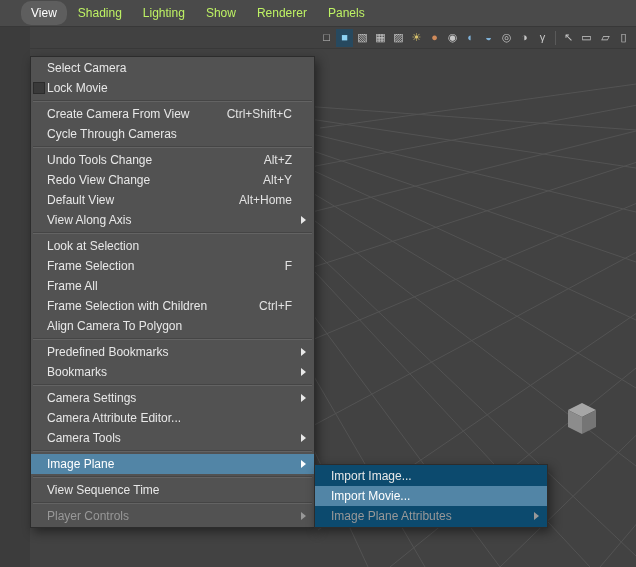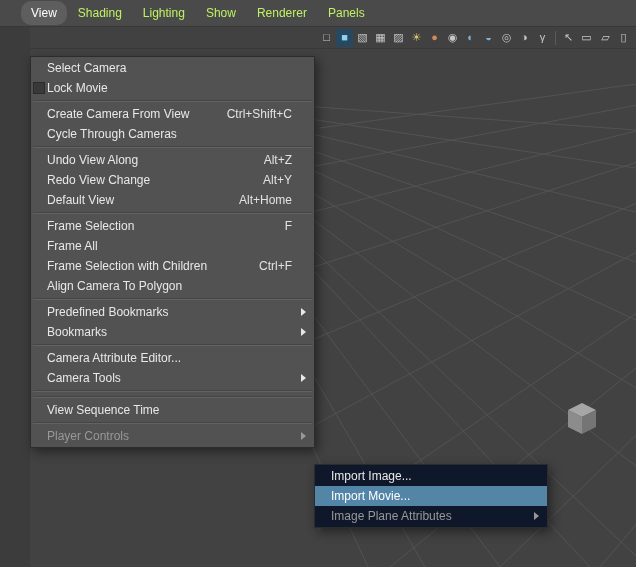--- a/index.html
+++ b/index.html
@@ -45,21 +45,21 @@
 
   
   .menu {
     position:absolute; left:30px; top:56px; width:285px;
     background:#525252; border:1px solid #2c2c2c;
     box-shadow:3px 4px 10px rgba(0,0,0,0.45);
     z-index:10; padding:1px 0;
   }
   .submenu {
     position:absolute; left:314px; top:464px; width:234px;
-    background:#0f172a; border:1px solid #2c2c2c;
+    background:#0c4a6e; border:1px solid #2c2c2c;
     box-shadow:3px 4px 10px rgba(0,0,0,0.45);
     z-index:11; padding:1px 0;
   }
   .mi {
     height:20px; display:flex; align-items:center;
     padding:0 22px 0 16px; position:relative;
     font-size:12px; color:#e8e8e8; cursor:default; white-space:nowrap;
   }
   .mi .lbl { flex:1; }
   .mi .sc { margin-left:20px; font-size:12px; color:#e2e2e2;text-align:center; }
@@ -165,32 +165,38 @@
   <div class="sep"></div>
   <div class="mi">
     <span class="lbl">Create Camera From View</span>
     <span class="sc">Ctrl+Shift+C</span>
   </div>
   <div class="mi">
     <span class="lbl">Cycle Through Cameras</span>
   </div>
   <div class="sep"></div>
   <div class="mi">
-    <span class="lbl">Undo View Along</span>
+    <span class="lbl">Undo Tools Change</span>
     <span class="sc">Alt+Z</span>
   </div>
   <div class="mi">
     <span class="lbl">Redo View Change</span>
     <span class="sc">Alt+Y</span>
   </div>
   <div class="mi">
     <span class="lbl">Default View</span>
     <span class="sc">Alt+Home</span>
   </div>
-  <div class="sep"></div>
+  <div class="mi sub">
+    <span class="lbl">View Along Axis</span>
+  </div>
+  <div class="sep"></div>
+  <div class="mi">
+    <span class="lbl">Look at Selection</span>
+  </div>
   <div class="mi">
     <span class="lbl">Frame Selection</span>
     <span class="sc">F</span>
   </div>
   <div class="mi">
     <span class="lbl">Frame All</span>
   </div>
   <div class="mi">
     <span class="lbl">Frame Selection with Children</span>
     <span class="sc">Ctrl+F</span>
@@ -199,27 +205,33 @@
     <span class="lbl">Align Camera To Polygon</span>
   </div>
   <div class="sep"></div>
   <div class="mi sub">
     <span class="lbl">Predefined Bookmarks</span>
   </div>
   <div class="mi sub">
     <span class="lbl">Bookmarks</span>
   </div>
   <div class="sep"></div>
+  <div class="mi sub">
+    <span class="lbl">Camera Settings</span>
+  </div>
   <div class="mi">
     <span class="lbl">Camera Attribute Editor...</span>
   </div>
   <div class="mi sub">
     <span class="lbl">Camera Tools</span>
   </div>
   <div class="sep"></div>
+  <div class="mi sub hl">
+    <span class="lbl">Image Plane</span>
+  </div>
   <div class="sep"></div>
   <div class="mi">
     <span class="lbl">View Sequence Time</span>
   </div>
   <div class="sep"></div>
   <div class="mi sub disabled">
     <span class="lbl">Player Controls</span>
   </div>
 </div>
 

